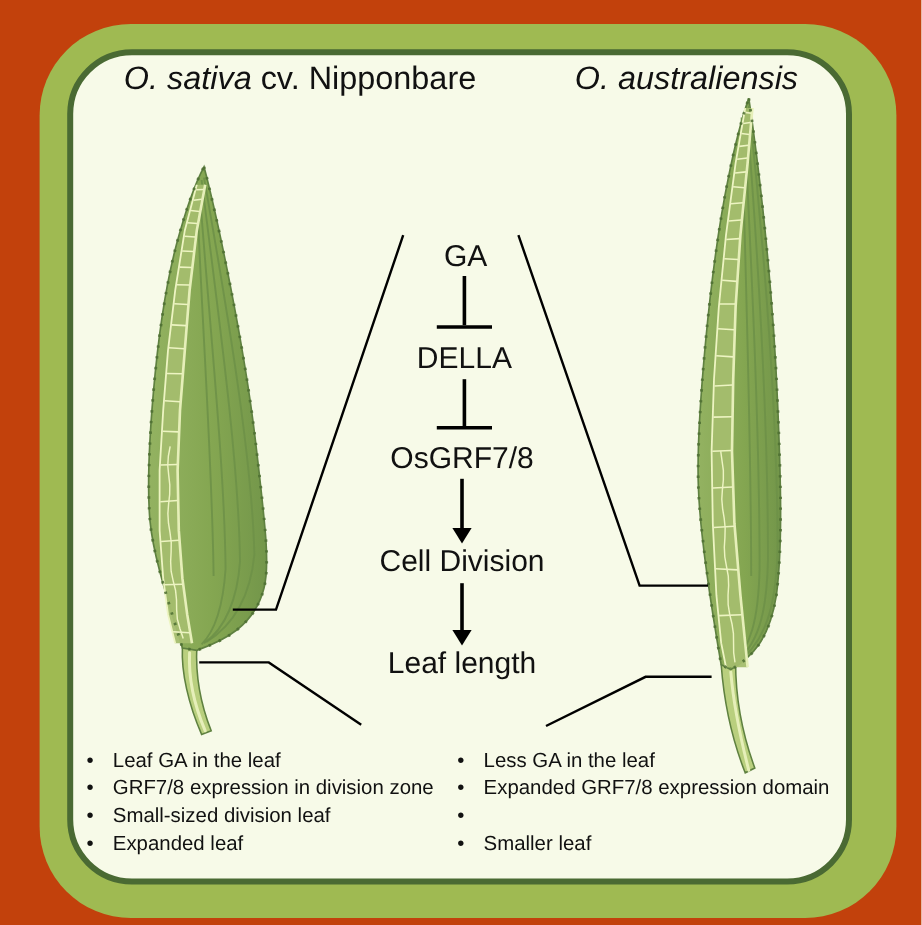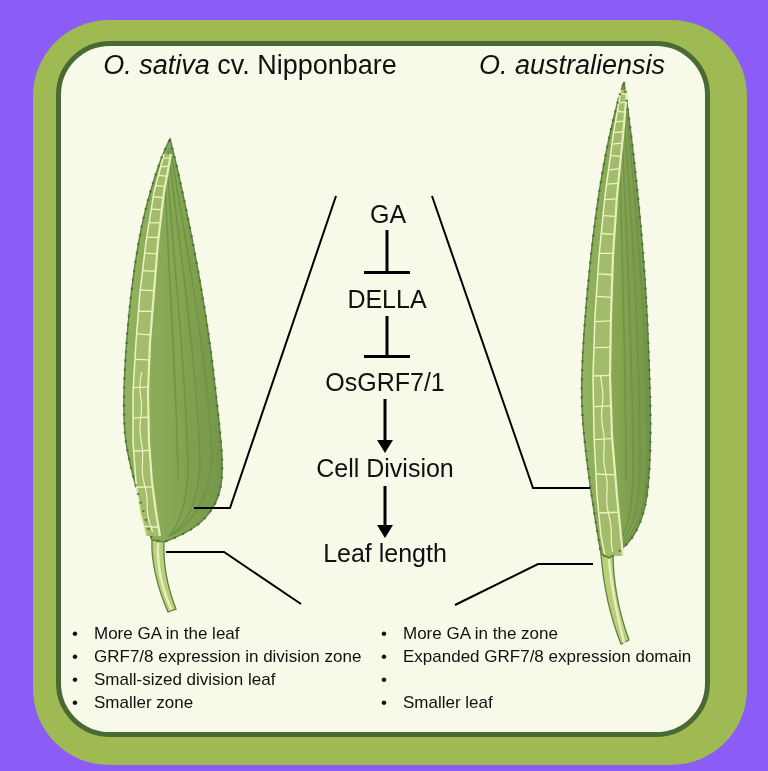--- a/index.html
+++ b/index.html
@@ -1,17 +1,17 @@
 <!DOCTYPE html>
 <html><head>
 <meta charset="utf-8">
 <style>
   html,body{margin:0;padding:0;background:#ffffff;}
   .page{
-    position:relative;width:768px;height:771px;background:#8b5cf6;overflow:hidden;
+    position:relative;width:768px;height:771px;background:#c2410c;overflow:hidden;
     font-family:"Liberation Sans", sans-serif;color:var(--text,#111);
   }
   .frame-outer{
     position:absolute;left:33px;top:20px;width:714px;height:745px;
     background:var(--olive,#9fba52);border-radius:76px;
   }
   .frame-inner{
     position:absolute;left:56px;top:41px;width:654px;height:696px;box-sizing:border-box;
     background:var(--panel,#f7fae8);border:5px solid var(--frameBorder,#4a6a33);border-radius:54px;
   }
@@ -155,46 +155,46 @@
       <polygon points="377,525 393,525 385,538" fill="#000"></polygon>
     </g>
     <polyline points="194,508 230,508 336,196" fill="none" stroke="#000" stroke-width="2"></polyline>
     <polyline points="166,552 224,552 301,604" fill="none" stroke="#000" stroke-width="2"></polyline>
     <polyline points="432,196 533,488 590,488" fill="none" stroke="#000" stroke-width="2"></polyline>
     <polyline points="455,605 538,564 593,564" fill="none" stroke="#000" stroke-width="2"></polyline>
   </svg>
 
   <div class="node node-ga">GA</div>
   <div class="node node-della">DELLA</div>
-  <div class="node node-grf">OsGRF7/1</div>
+  <div class="node node-grf">OsGRF7/8</div>
   <div class="node node-cd">Cell Division</div>
   <div class="node node-ll">Leaf length</div>
 
   <div class="bullet-list bullet-list-left">
     <div class="bullet-row">
         <span class="bullet-marker">•</span>
-        <span class="bullet-text">More GA in the leaf</span>
+        <span class="bullet-text">Leaf GA in the leaf</span>
       </div>
     <div class="bullet-row">
         <span class="bullet-marker">•</span>
         <span class="bullet-text">GRF7/8 expression in division zone</span>
       </div>
     <div class="bullet-row">
         <span class="bullet-marker">•</span>
         <span class="bullet-text">Small-sized division leaf</span>
       </div>
     <div class="bullet-row">
         <span class="bullet-marker">•</span>
-        <span class="bullet-text">Smaller zone</span>
+        <span class="bullet-text">Expanded leaf</span>
       </div>
   </div>
   <div class="bullet-list bullet-list-right">
     <div class="bullet-row">
         <span class="bullet-marker">•</span>
-        <span class="bullet-text">More GA in the zone</span>
+        <span class="bullet-text">Less GA in the leaf</span>
       </div>
     <div class="bullet-row">
         <span class="bullet-marker">•</span>
         <span class="bullet-text">Expanded GRF7/8 expression domain</span>
       </div>
     <div class="bullet-row">
         <span class="bullet-marker">•</span>
       </div>
     <div class="bullet-row">
         <span class="bullet-marker">•</span>

